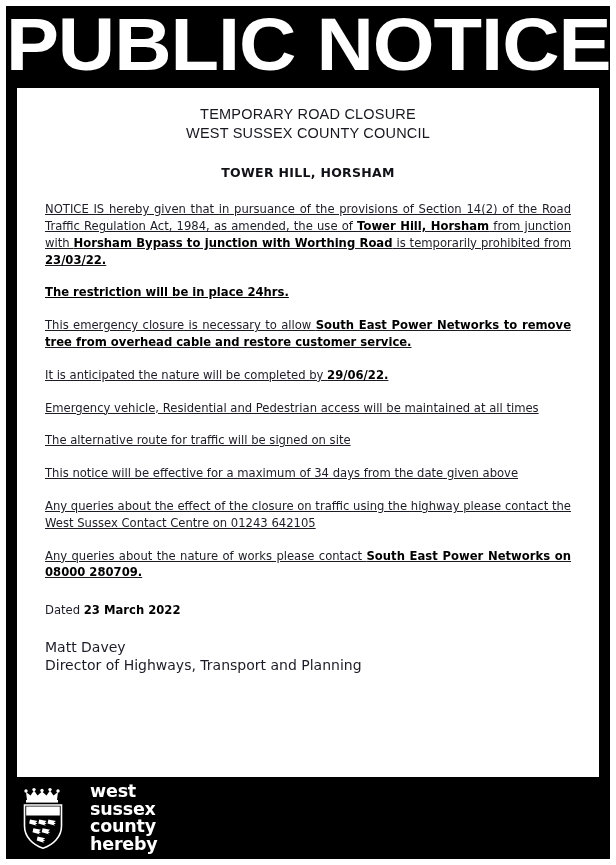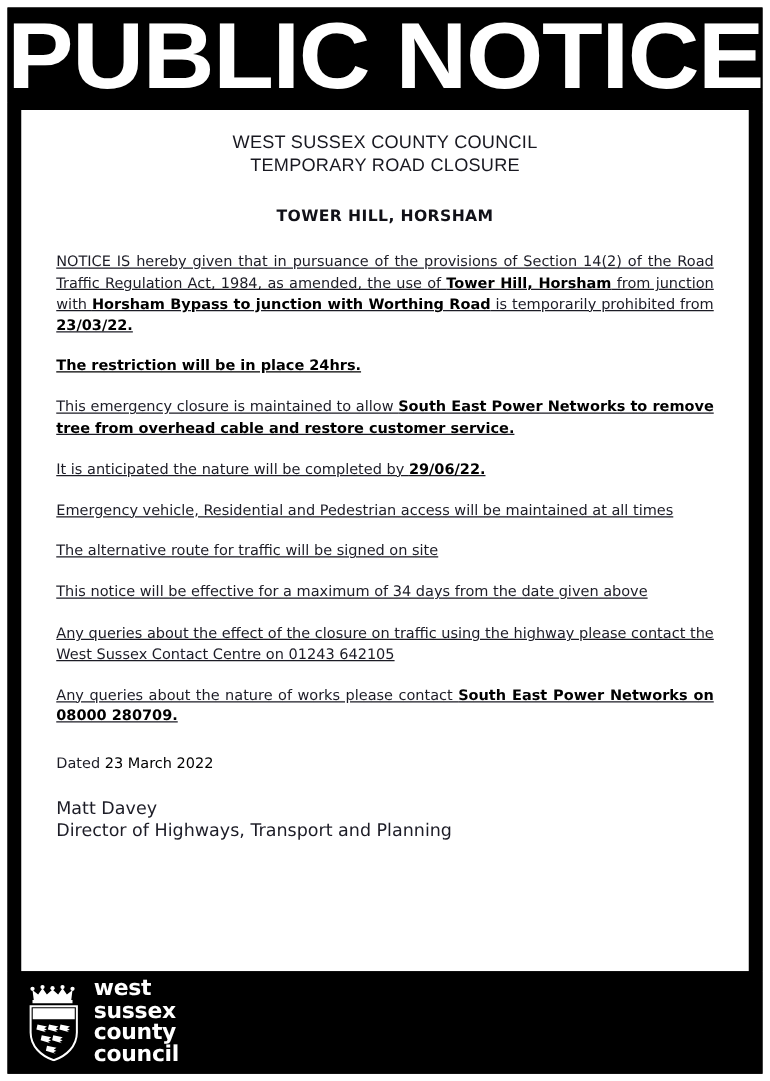--- a/index.html
+++ b/index.html
@@ -113,21 +113,21 @@
 
   .sig-block {
     margin-top: 22px;
   }
   .sig-dated {
     font-family: "DejaVu Sans", sans-serif;
     font-size: 11.6px;
     color: #1c1c26;
     margin: 0 0 22px 0;
   }
-  .sig-dated b { font-weight: 400; color: #000000; margin-top: 42px; }
+  .sig-dated b { font-weight: 700; color: #000000; margin-top: 42px; }
   .sig-name, .sig-role {
     font-family: "DejaVu Sans", sans-serif;
     font-size: 14px;
     line-height: 1.28;
     color: #1c1c26;
     margin: 0;
   }
 
   
   .footer {
@@ -135,21 +135,21 @@
     height: 82px;
     background: #000000;
     display: flex;
     align-items: center;
     padding-left: 14px;
     box-sizing: border-box;
   }
   .logo {
     display: flex;
     align-items: center;
-    gap: 9px;
+    gap: 24px;
   }
   .crest { display: block; }
   .logo-words {
     display: flex;
     flex-direction: column;
     font-family: "DejaVu Sans", sans-serif;
     font-weight: 700;
     font-size: 17.5px;
     line-height: 1.0;
     color: #ffffff;
@@ -164,31 +164,31 @@
   <div class="frame">
 
     <div class="banner">
       <h1 class="banner-title">PUBLIC NOTICE</h1>
     </div>
 
     <div class="panel-wrap">
       <div class="panel">
 
         <div class="notice-head">
+          <div>TEMPORARY ROAD CLOSURE</div>
           <div>WEST SUSSEX COUNTY COUNCIL</div>
-          <div>TEMPORARY ROAD CLOSURE</div>
         </div>
 
         <div class="notice-subject">TOWER HILL, HORSHAM</div>
 
         <p class="body-text"><span>NOTICE IS hereby given that in pursuance of the provisions of Section 14(2) of the Road Traffic Regulation Act, 1984, as amended, the use of </span><b>Tower Hill, Horsham</b><span> from junction with </span><b>Horsham Bypass to junction with Worthing Road</b><span> is temporarily prohibited from </span><b>23/03/22.</b></p>
 
         <p class="body-text all-bold flush">The restriction will be in place 24hrs.</p>
 
-        <p class="body-text"><span>This emergency closure is maintained to allow </span><b>South East Power Networks to remove tree from overhead cable and restore customer service.</b></p>
+        <p class="body-text"><span>This emergency closure is necessary to allow </span><b>South East Power Networks to remove tree from overhead cable and restore customer service.</b></p>
 
         <p class="body-text flush"><span>It is anticipated the nature will be completed by </span><b>29/06/22.</b></p>
 
         <p class="body-text flush">Emergency vehicle, Residential and Pedestrian access will be maintained at all times</p>
 
         <p class="body-text flush">The alternative route for traffic will be signed on site</p>
 
         <p class="body-text flush">This notice will be effective for a maximum of 34 days from the date given above</p>
 
         <p class="body-text">Any queries about the effect of the closure on traffic using the highway please contact the West Sussex Contact Centre on 01243 642105</p>
@@ -230,20 +230,20 @@
             <path d="M13.4 41.2 l7.6 1.6 -2.2 1.5 2.1 .9 -2.4 1.1 1.9 1.2 -7.9 -2.3 z"></path>
             <path d="M22.6 41.2 l7.6 1.6 -2.2 1.5 2.1 .9 -2.4 1.1 1.9 1.2 -7.9 -2.3 z"></path>
             <path d="M17.6 49.6 l7.6 1.6 -2.2 1.5 2.1 .9 -2.4 1.1 1.9 1.2 -7.9 -2.3 z"></path>
           </g>
         </svg>
 
         <div class="logo-words">
           <span>west</span>
           <span>sussex</span>
           <span>county</span>
-          <span>council</span>
+          <span>hereby</span>
         </div>
 
       </div>
     </div>
 
   </div>
 </div>
 
 </body></html>

